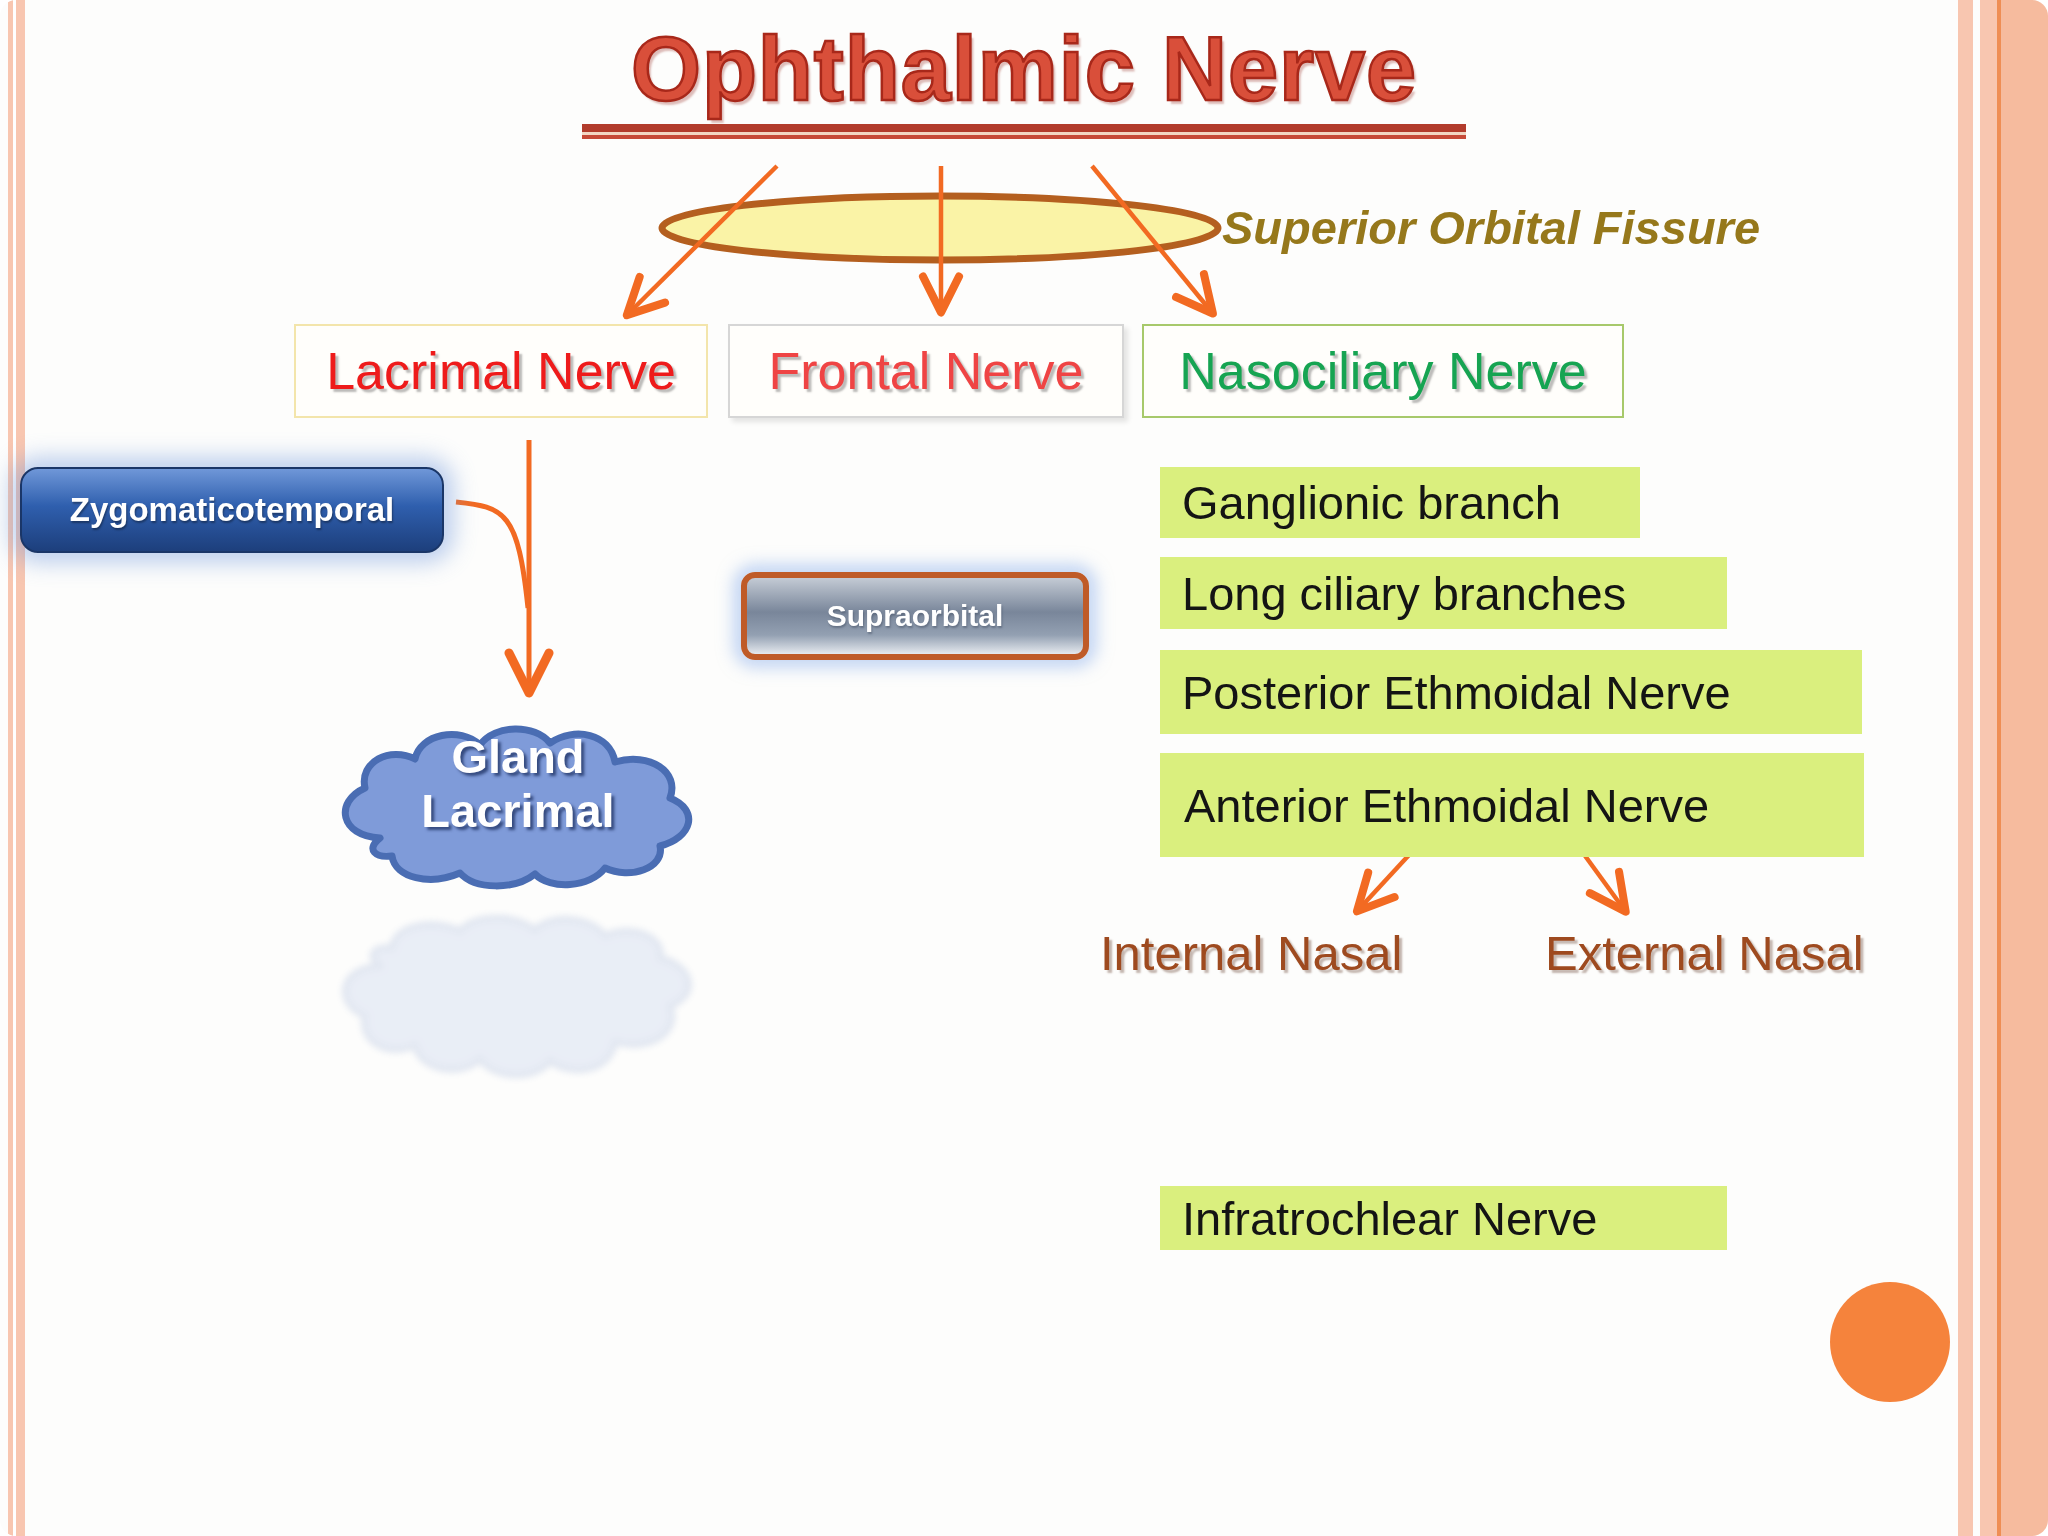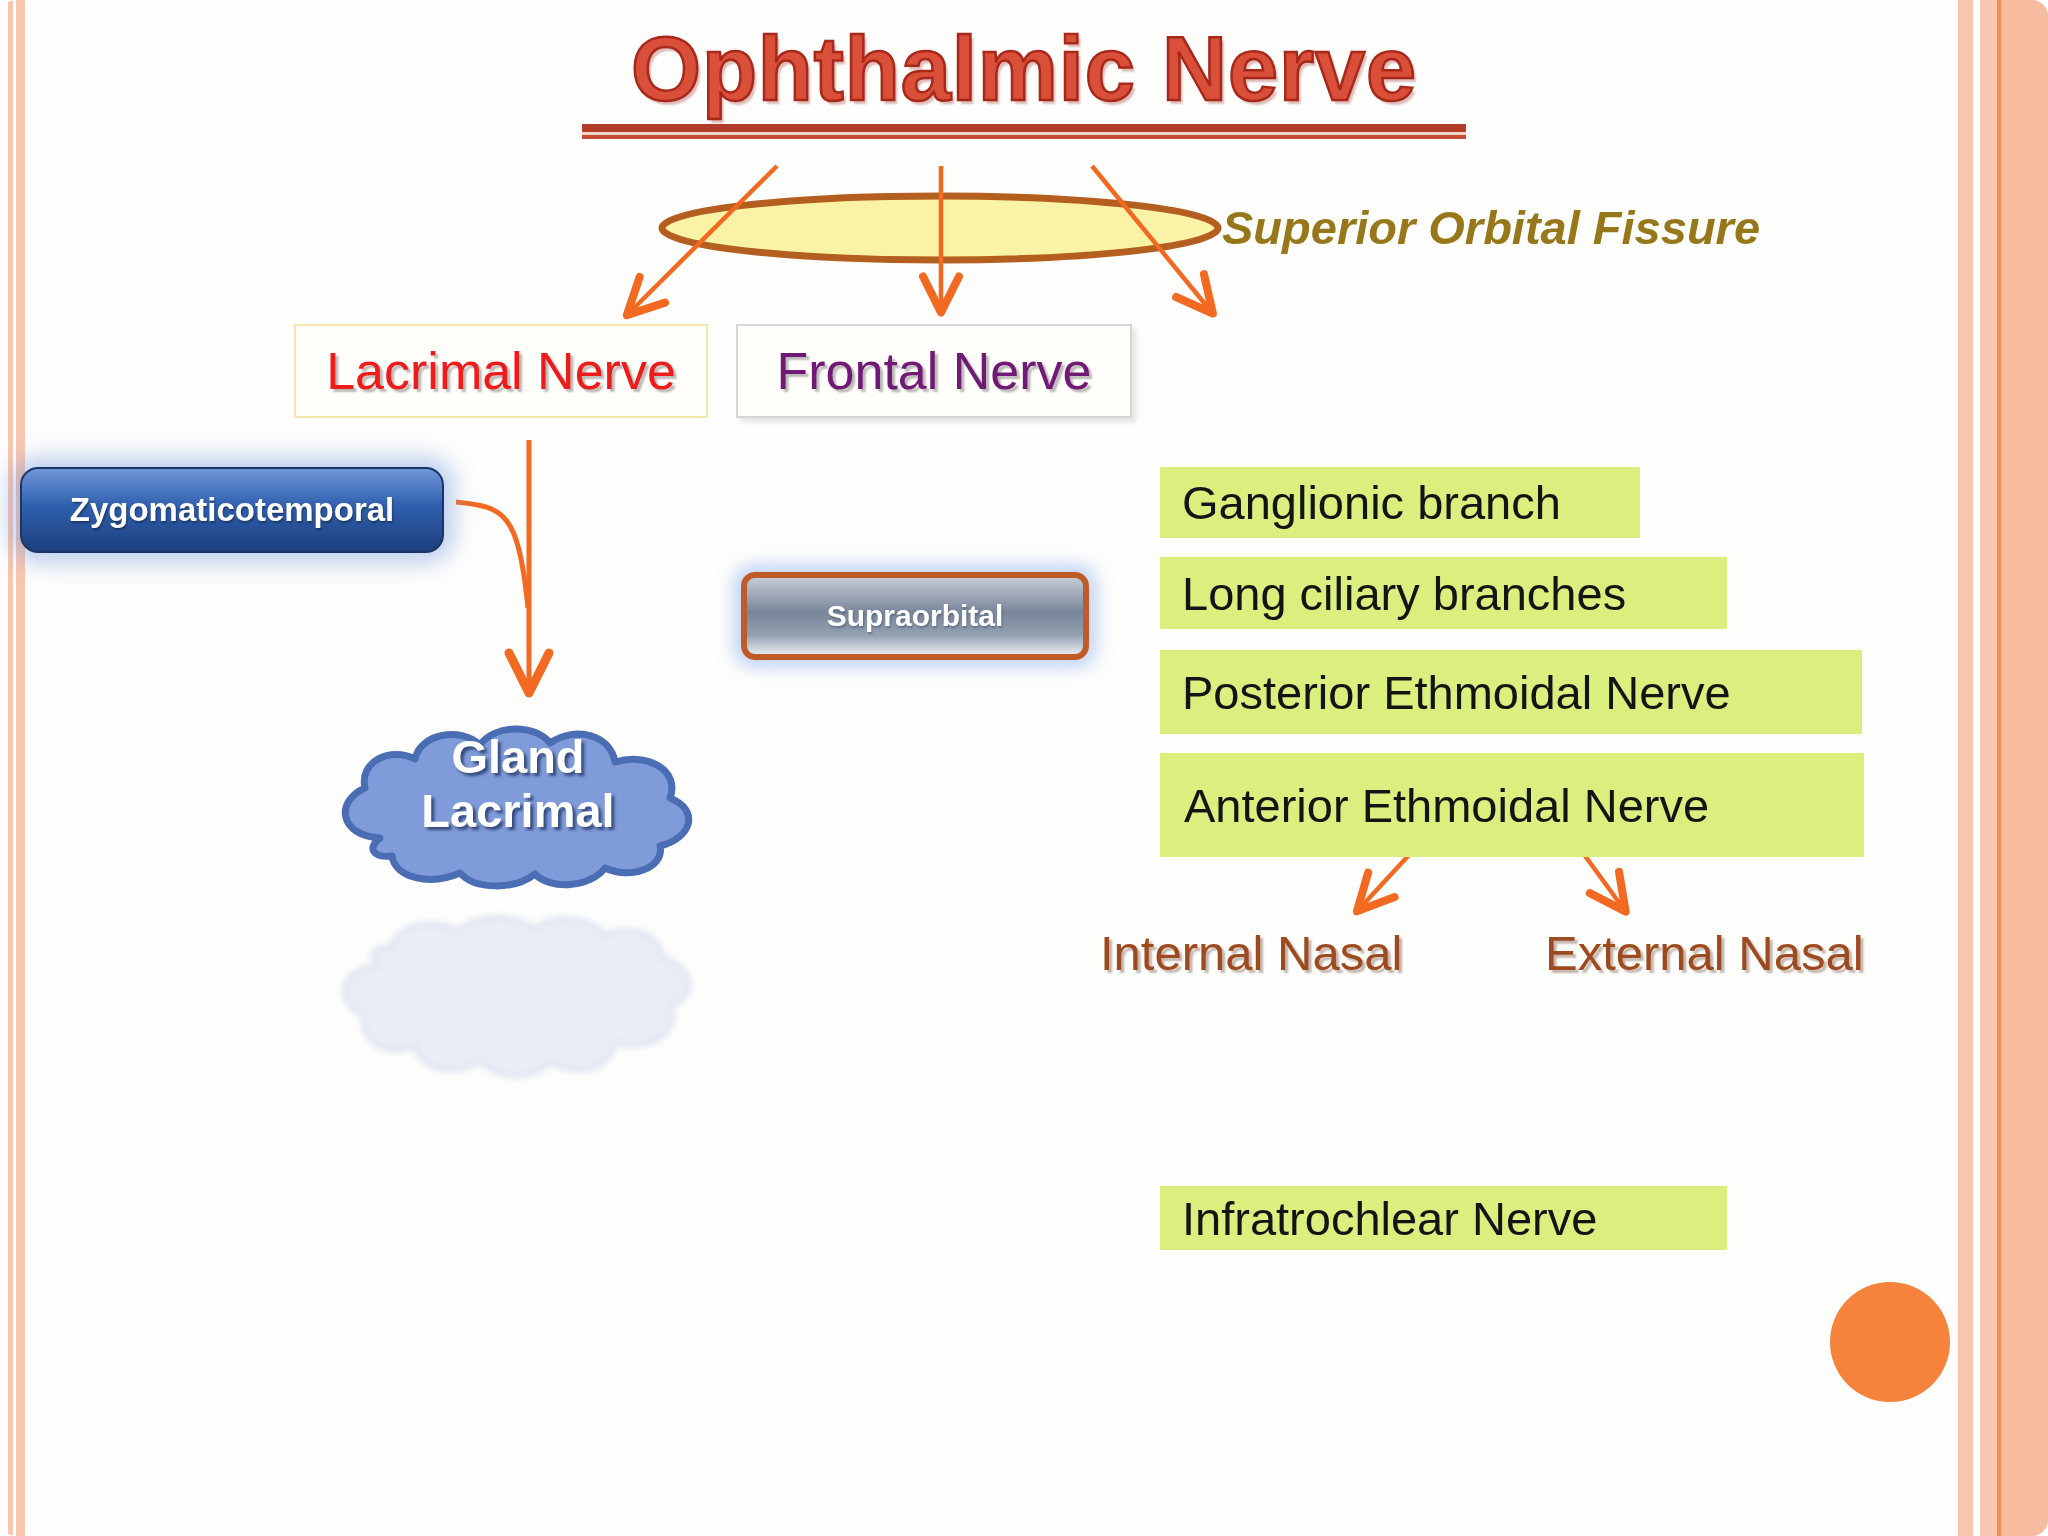--- a/index.html
+++ b/index.html
@@ -27,22 +27,22 @@
     font-style:italic;color:#96781b;white-space:nowrap;}
 
   
   .overlay{position:absolute;left:0;top:0;pointer-events:none;}
 
   
   .nbox{position:absolute;top:324px;height:90px;background:#fffefb;display:flex;
     align-items:center;justify-content:center;font-size:52px;white-space:nowrap;
     text-shadow:3px 3px 2px rgba(60,60,60,0.35);}
   .box-lacrimal{left:294px;width:410px;border:2px solid #f3e5ab;color:#ee1b1b;}
-  .box-frontal{left:728px;width:392px;border:2px solid #d6d6d6;color:#701a75;
-    box-shadow:4px 4px 5px rgba(0,0,0,0.10);margin-left:8px;}
+  .box-frontal{left:728px;width:392px;border:2px solid #d6d6d6;color:#ef4444;
+    box-shadow:4px 4px 5px rgba(0,0,0,0.10);}
   .box-nasociliary{left:1142px;width:478px;border:2px solid #a7c96b;color:#16a452;}
 
   
   .zygo{position:absolute;left:20px;top:467px;width:420px;height:82px;border-radius:18px;
     background:linear-gradient(180deg,#6f97d8 0%,#2f5fae 45%,#1d3f7c 100%);
     border:2px solid #1a3668;display:flex;align-items:center;justify-content:center;
     color:#ffffff;font-size:33px;font-weight:700;
     box-shadow:0 0 22px 10px rgba(110,150,220,0.45);
     text-shadow:1px 2px 2px rgba(0,0,0,0.35);}
 
@@ -108,20 +108,21 @@
     <line x1="529" y1="440" x2="529" y2="688" stroke="#f26a22" stroke-width="5" marker-end="url(#arrowV)"></line>
     <path d="M 456 502 C 505 507 518 512 528 608" fill="none" stroke="#f26a22" stroke-width="5"></path>
     <line x1="1421" y1="842" x2="1360" y2="908" stroke="#f26a22" stroke-width="4.5" marker-end="url(#arrowV)"></line>
     <line x1="1575" y1="842" x2="1623" y2="908" stroke="#f26a22" stroke-width="4.5" marker-end="url(#arrowV)"></line>
   </svg>
 
   <div class="fissure-label">Superior Orbital Fissure</div>
 
   <div class="nbox box-lacrimal">Lacrimal Nerve</div>
   <div class="nbox box-frontal">Frontal Nerve</div>
+  <div class="nbox box-nasociliary">Nasociliary Nerve</div>
 
   <div class="zygo">Zygomaticotemporal</div>
 
   <div class="graybtn btn-supraorbital">Supraorbital</div>
 
   <div class="hl hl-ganglionic">Ganglionic branch</div>
   <div class="hl hl-longciliary">Long ciliary branches</div>
   <div class="hl hl-posterior">Posterior Ethmoidal Nerve</div>
   <div class="hl hl-anterior">Anterior Ethmoidal Nerve</div>
   <div class="hl hl-infratrochlear">Infratrochlear Nerve</div>

